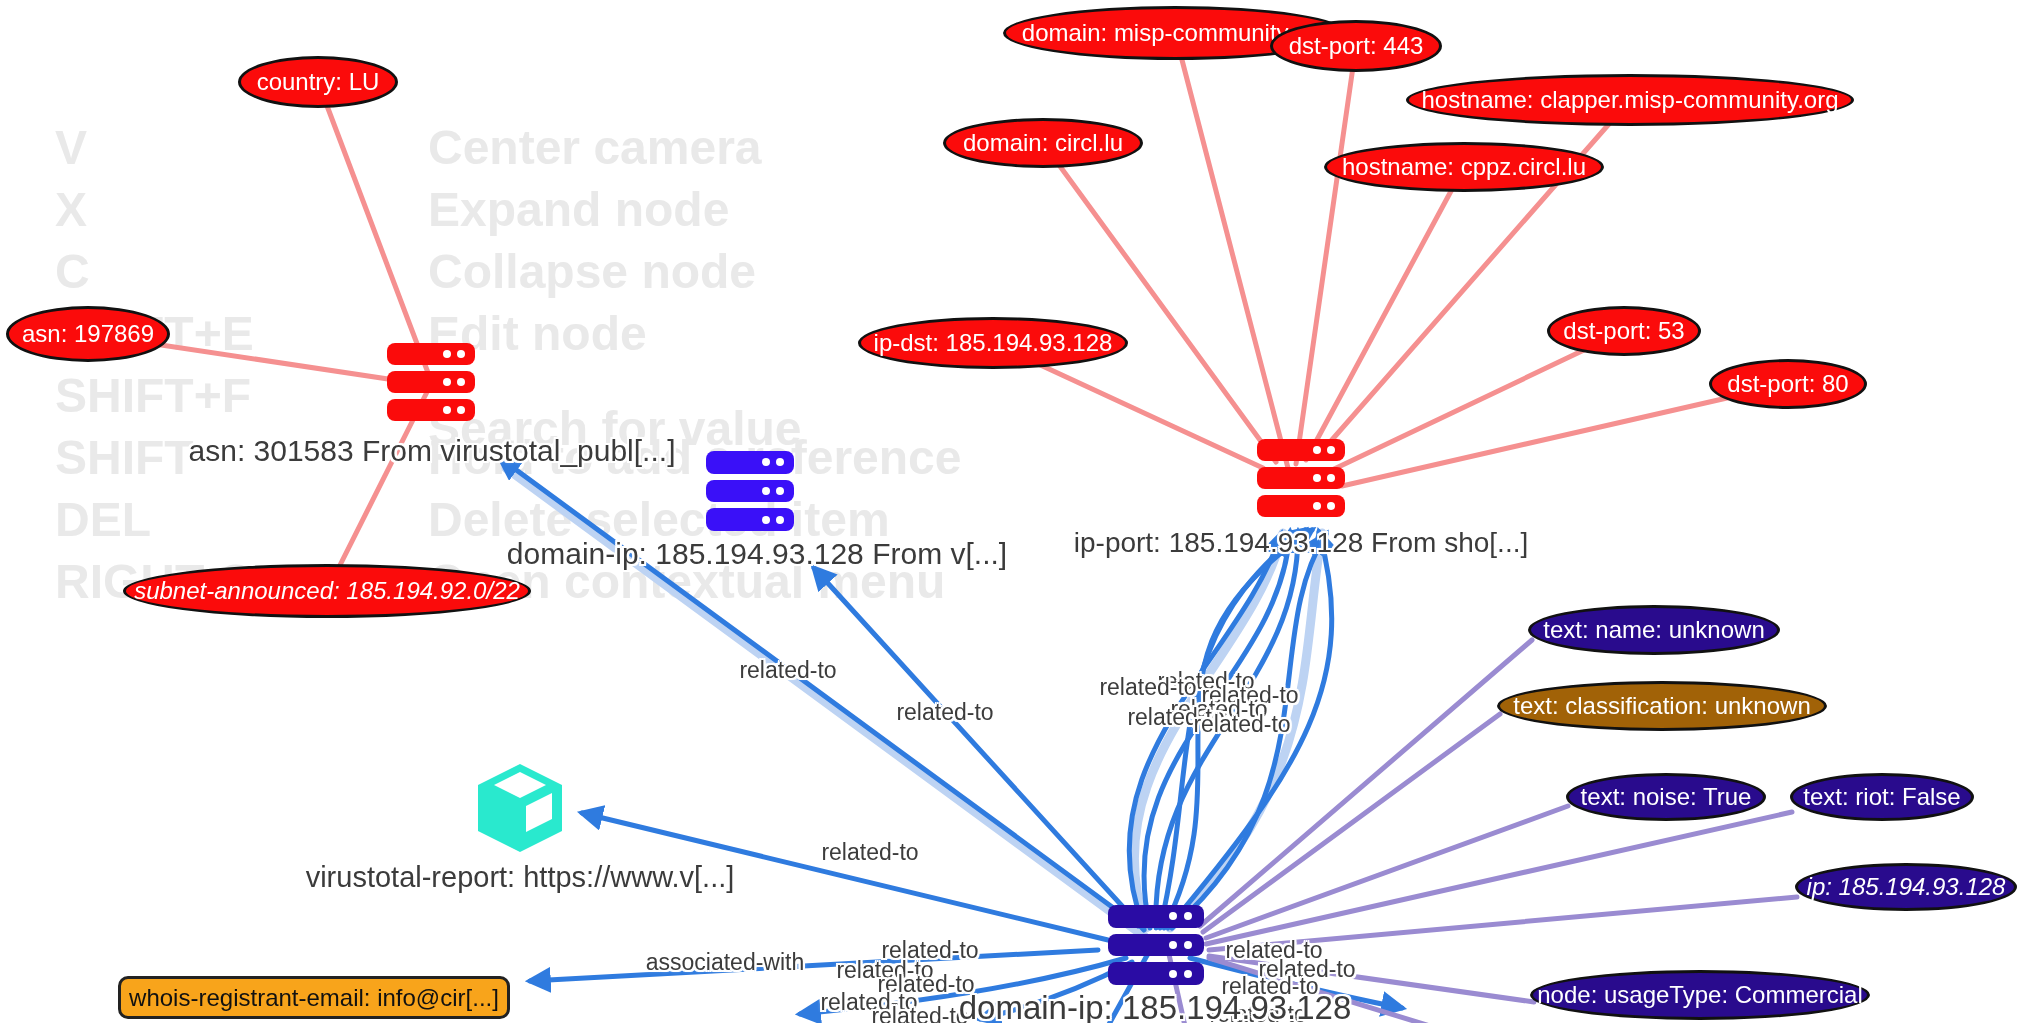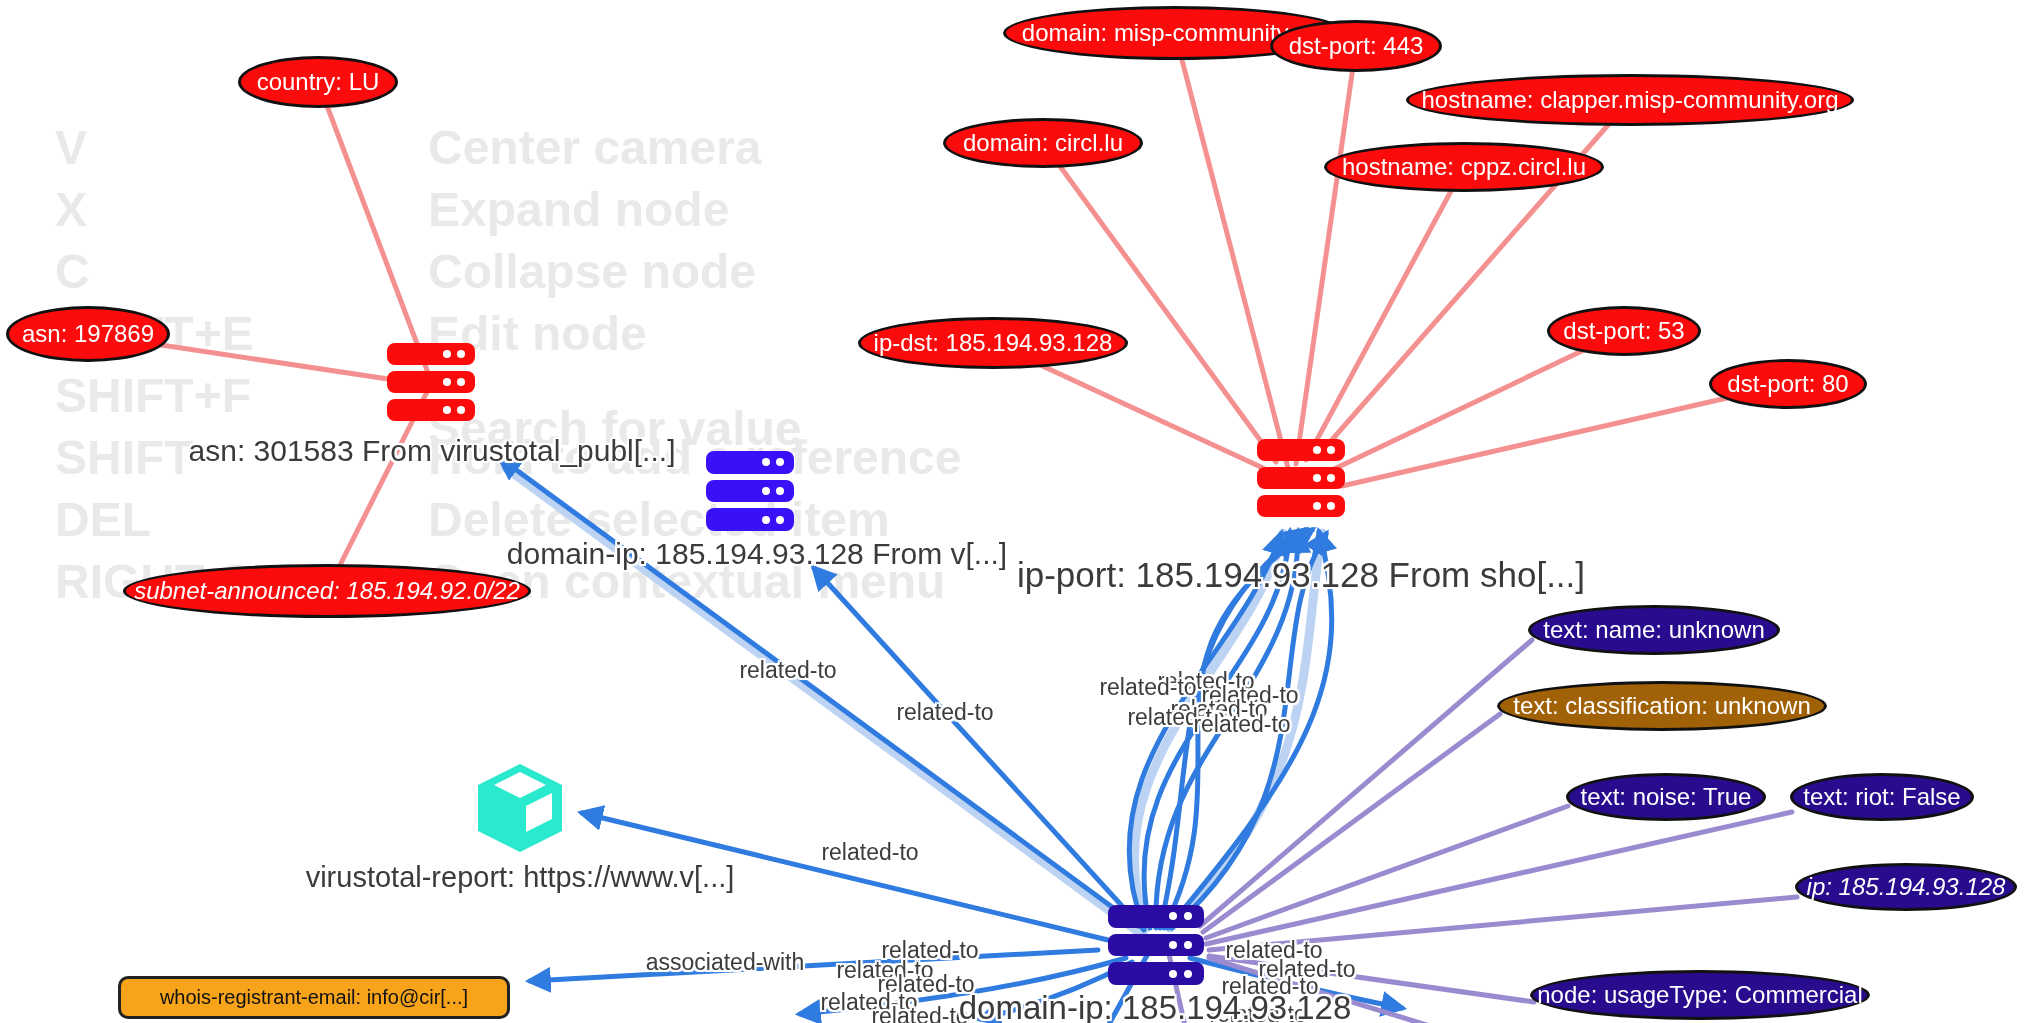--- a/index.html
+++ b/index.html
@@ -38,21 +38,21 @@
   .node-label{
     position:absolute;transform:translate(-50%,-50%);
     color:#3b3b3b;white-space:nowrap;
     text-shadow:-2px -2px 0 #fff,2px -2px 0 #fff,-2px 2px 0 #fff,2px 2px 0 #fff,
                  2px 0 0 #fff,-2px 0 0 #fff,0 2px 0 #fff,0 -2px 0 #fff,0 0 4px #fff;
   }
   
   .attr-box{
     position:absolute;border:3px solid #222;border-radius:10px;
     display:flex;align-items:center;justify-content:center;
-    font-size:20px;color:#111;white-space:nowrap;box-sizing:border-box;
+    font-size:24px;color:#111;white-space:nowrap;box-sizing:border-box;
   }
   .cube-node{position:absolute;transform:translate(-50%,-50%);}
 </style>
 </head>
 <body>
 
 <div id="stage" style="width: 2025px; height: 1023px;">
   <div id="watermark">
       <div class="wm-row">
         <span style="left: 55px; top: 124px; color: rgb(233, 233, 233);">V</span>
@@ -229,17 +229,17 @@
       <div class="cube-node" style="left: 520px; top: 810px;"><svg width="92" height="92" viewBox="0 0 92 92">
           <polygon points="46,2 88,23 88,69 46,90 4,69 4,23" fill="#29e9ce"></polygon>
           <polygon points="46,10 72,23 46,36 20,23" fill="#ffffff"></polygon>
           <polygon points="52,44 78,31 78,57 52,70" fill="#ffffff"></polygon>
         </svg></div>
       <div class="attr-box" style="left: 118px; top: 976px; width: 392px; height: 43px; background: rgb(248, 164, 27);">whois-registrant-email: info@cir[...]</div>
     </div>
   <div id="node-labels">
       <div class="node-label" style="left: 432px; top: 451px; font-size: 30px;">asn: 301583 From virustotal_publ[...]</div>
       <div class="node-label" style="left: 757px; top: 554px; font-size: 30px;">domain-ip: 185.194.93.128 From v[...]</div>
-      <div class="node-label" style="left: 1301px; top: 543px; font-size: 35px; margin-top: 32px;">ip-port: 185.194.93.128 From sho[...]</div>
+      <div class="node-label" style="left: 1301px; top: 543px; font-size: 28px;">ip-port: 185.194.93.128 From sho[...]</div>
       <div class="node-label" style="left: 1155px; top: 1008px; font-size: 33px;">domain-ip: 185.194.93.128</div>
       <div class="node-label" style="left: 520px; top: 877px; font-size: 29px;">virustotal-report: https://www.v[...]</div>
     </div>
 </div>
 
 </body></html>

